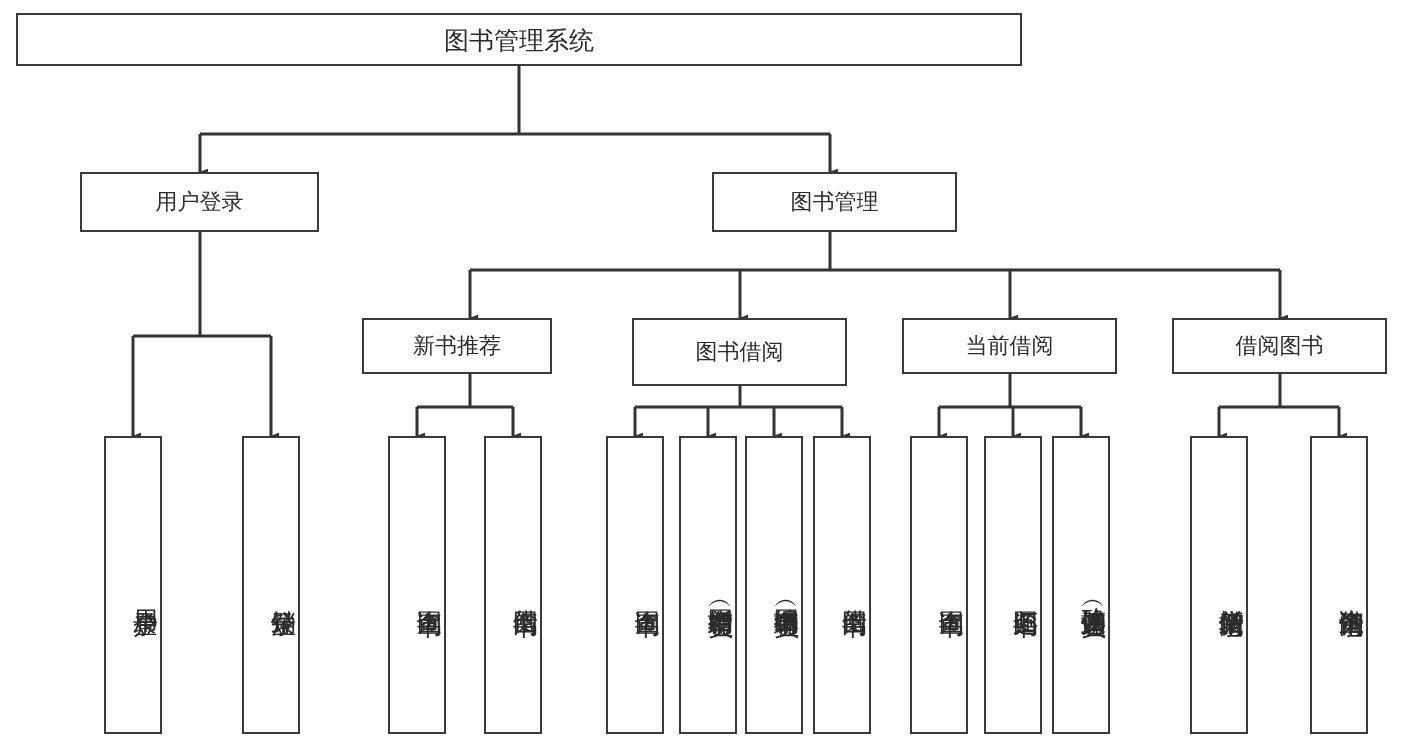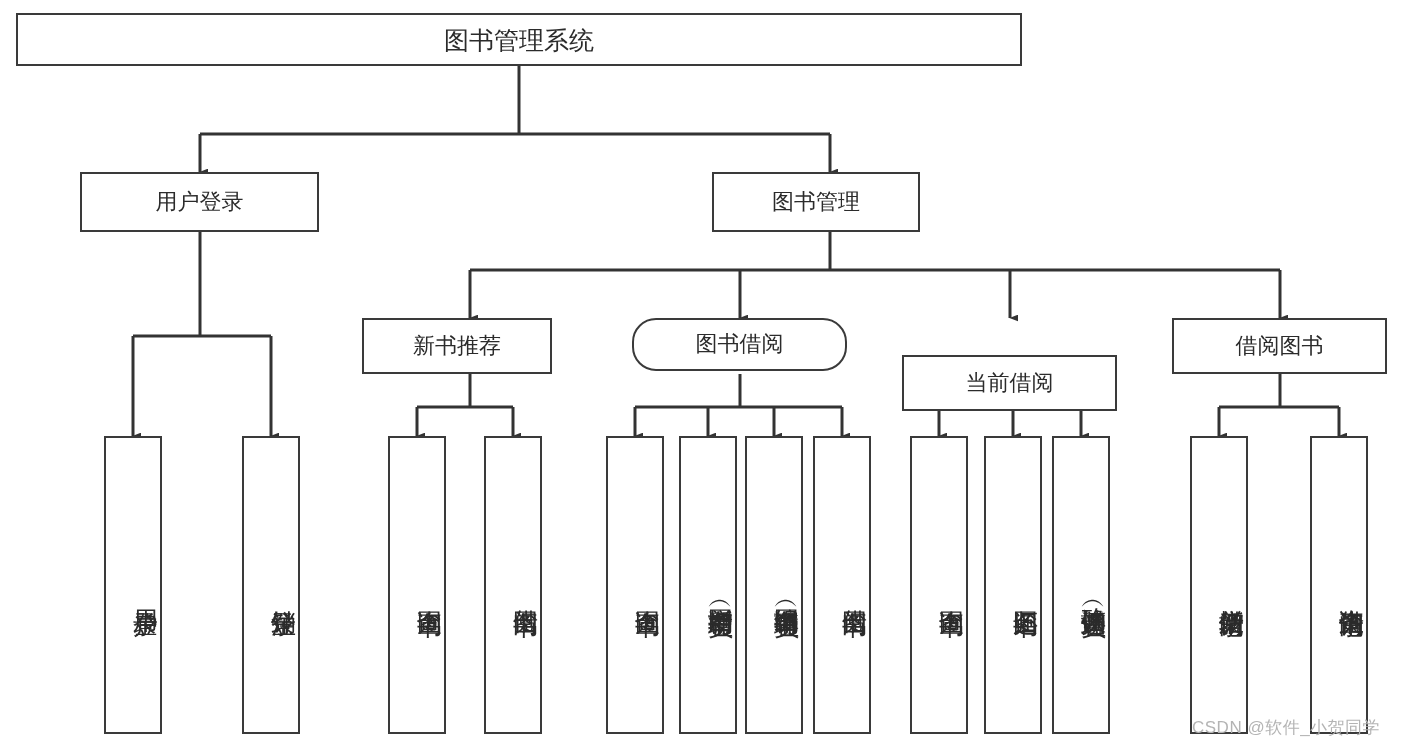--- a/index.html
+++ b/index.html
@@ -113,30 +113,30 @@
       </g>
   </svg>
 
   <div id="node-layer">
       <div class="node level-0" style="left: 16px; top: 13px; width: 1006px; height: 53px;">
         <span class="node-label">图书管理系统</span>
       </div>
       <div class="node level-1" style="left: 80px; top: 172px; width: 239px; height: 60px;">
         <span class="node-label">用户登录</span>
       </div>
-      <div class="node level-1" style="left: 712px; top: 172px; width: 208px; height: 60px; align-items: center;">
+      <div class="node level-1" style="left: 712px; top: 172px; width: 245px; height: 60px; align-items: center;">
         <span class="node-label">图书管理</span>
       </div>
       <div class="node level-2" style="left: 362px; top: 318px; width: 190px; height: 56px;">
         <span class="node-label">新书推荐</span>
       </div>
-      <div class="node level-2" style="left: 632px; top: 318px; width: 215px; height: 53px; border-radius: 24px;">
+      <div class="node level-2" style="left: 632px; top: 318px; width: 215px; height: 68px;">
         <span class="node-label">图书借阅</span>
       </div>
-      <div class="node level-2" style="left: 902px; top: 318px; width: 215px; height: 56px; margin-top: 37px;">
+      <div class="node level-2" style="left: 902px; top: 318px; width: 215px; height: 56px;">
         <span class="node-label">当前借阅</span>
       </div>
       <div class="node level-2" style="left: 1172px; top: 318px; width: 215px; height: 56px;">
         <span class="node-label">借阅图书</span>
       </div>
       <div class="node level-3 leaf" style="left: 104px; top: 436px; width: 58px; height: 298px;">
         <span class="node-label">用户登录</span>
       </div>
       <div class="node level-3 leaf" style="left: 242px; top: 436px; width: 58px; height: 298px;">
         <span class="node-label">注销登录</span>
@@ -169,14 +169,13 @@
         <span class="node-label">确认归还（管理员）</span>
       </div>
       <div class="node level-3 leaf" style="left: 1190px; top: 436px; width: 58px; height: 298px;">
         <span class="node-label">新增借阅记录</span>
       </div>
       <div class="node level-3 leaf" style="left: 1310px; top: 436px; width: 58px; height: 298px;">
         <span class="node-label">查询借阅记录</span>
       </div>
     </div>
 
-  <div class="watermark" style="left: 1192px; top: 716px;">CSDN @软件_小贺同学</div>
 </div>
 
 </body></html>

